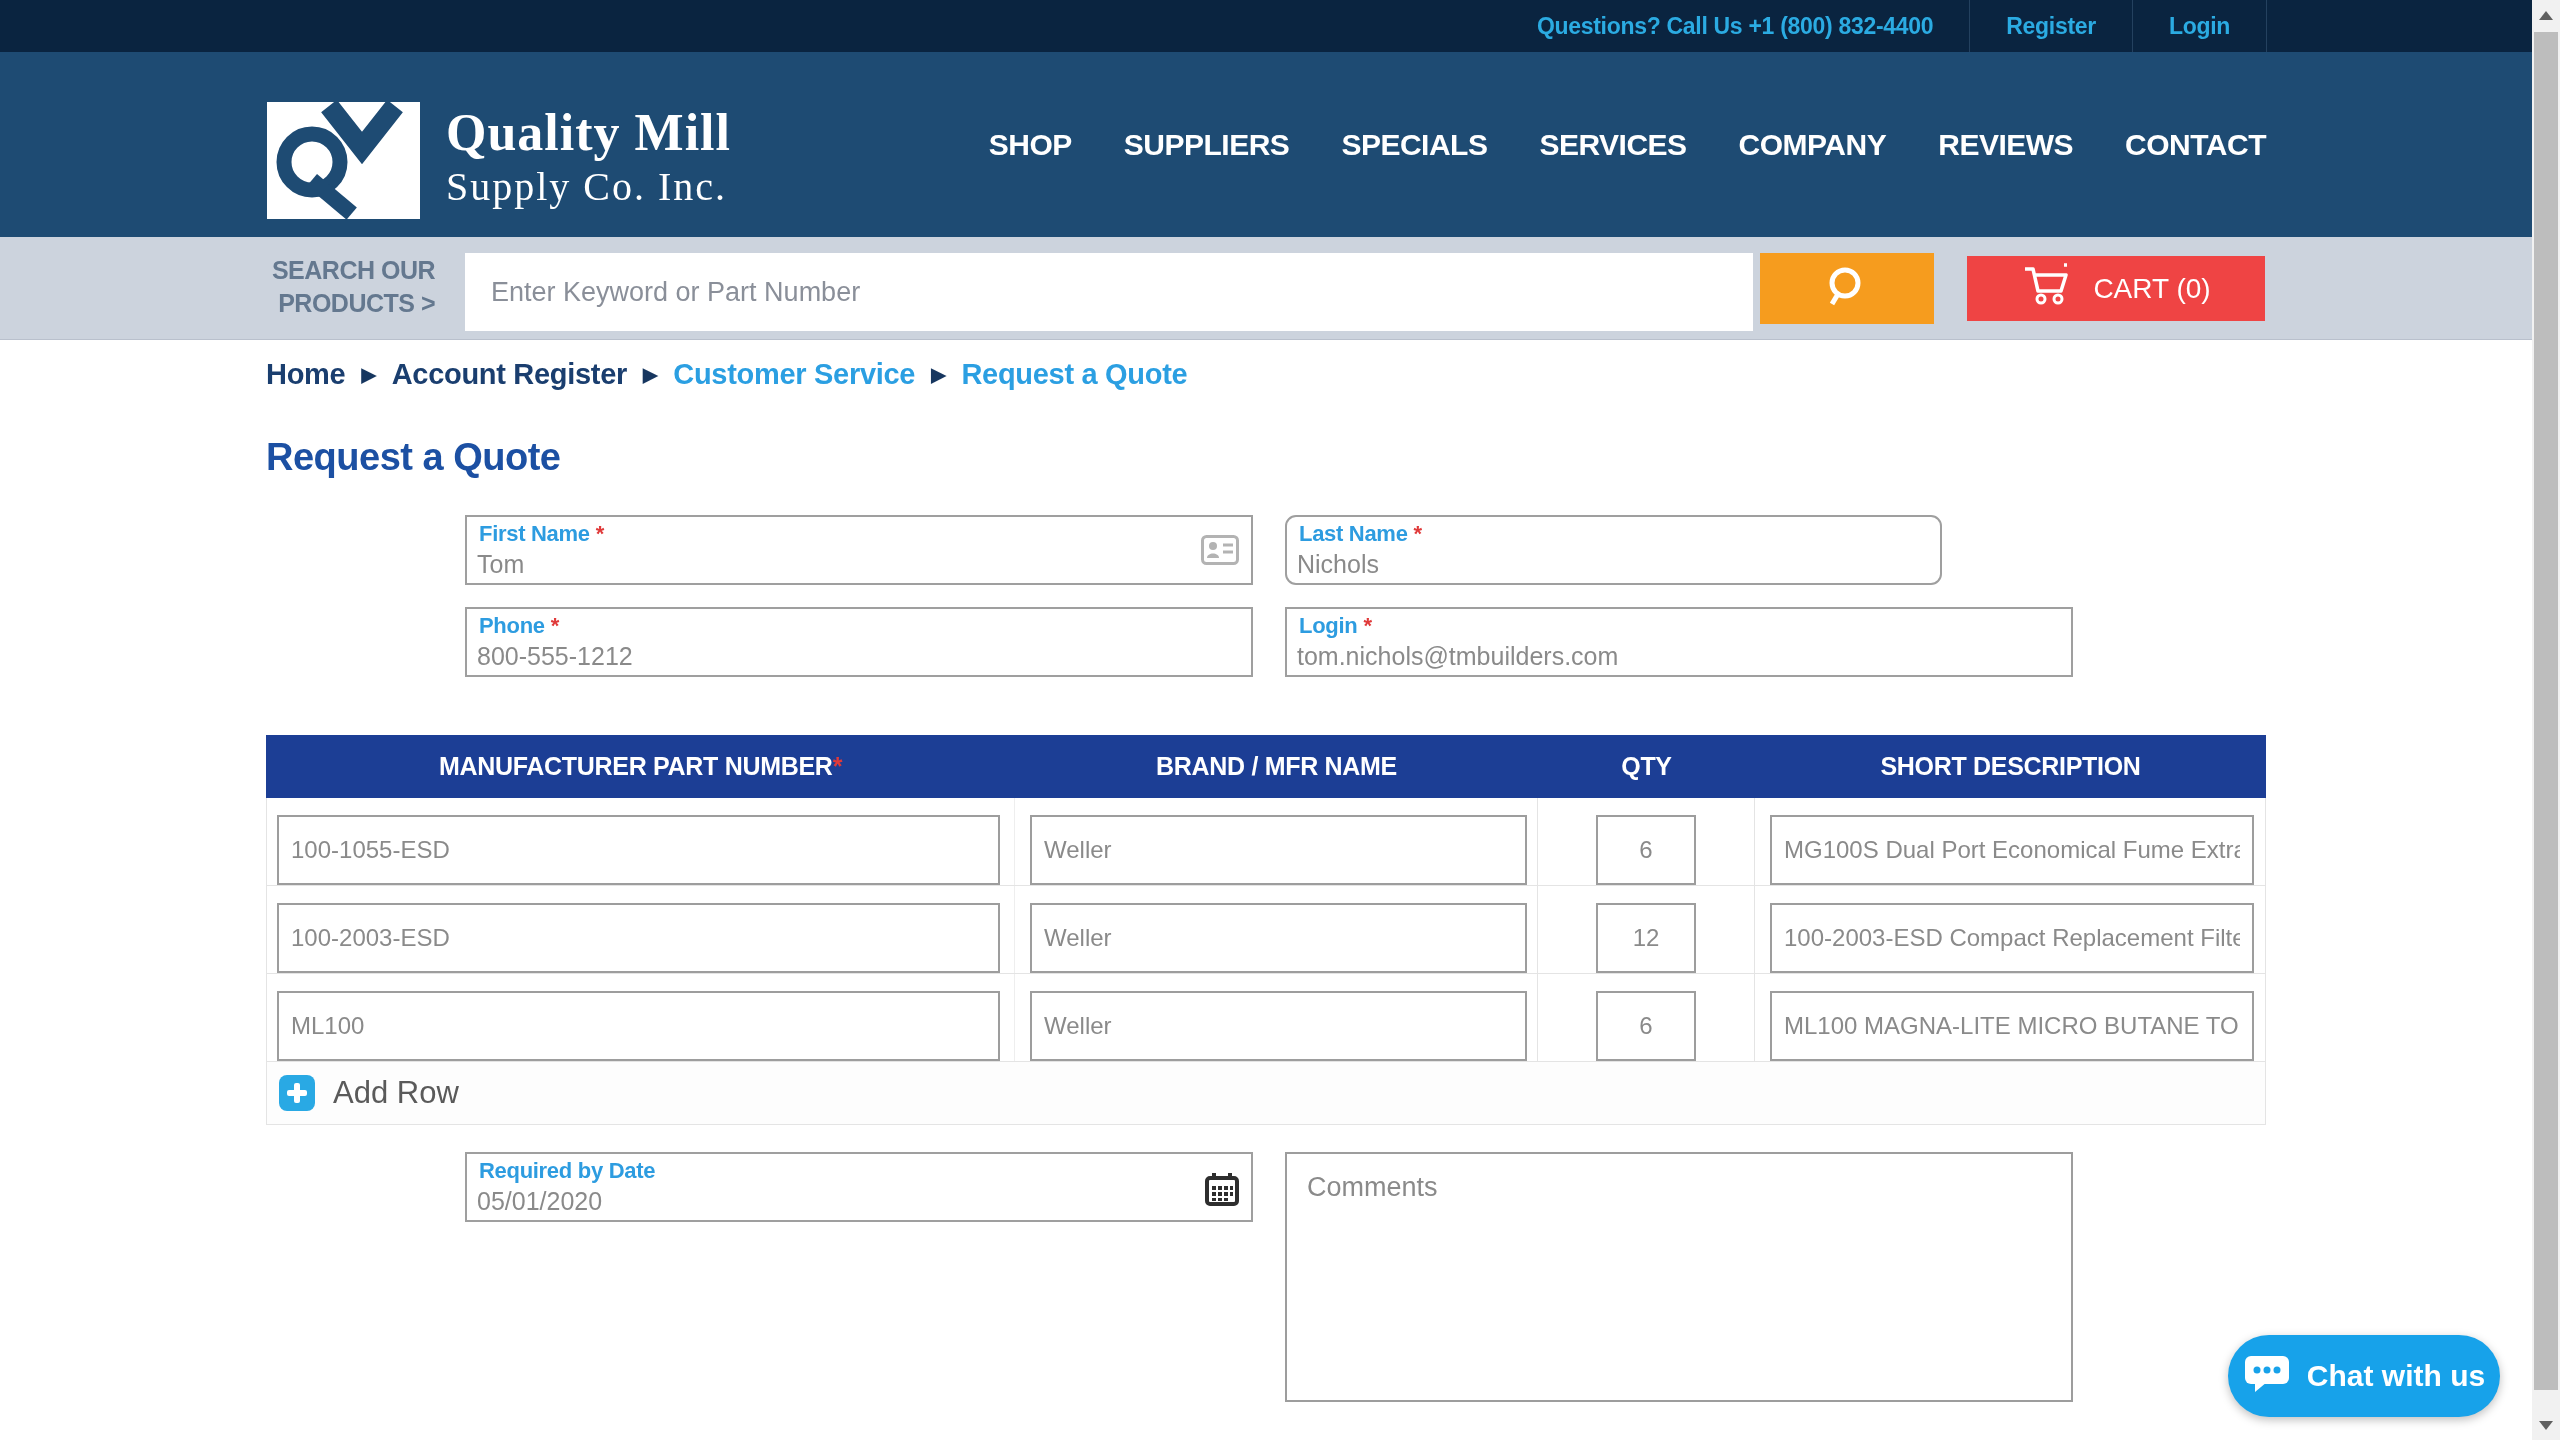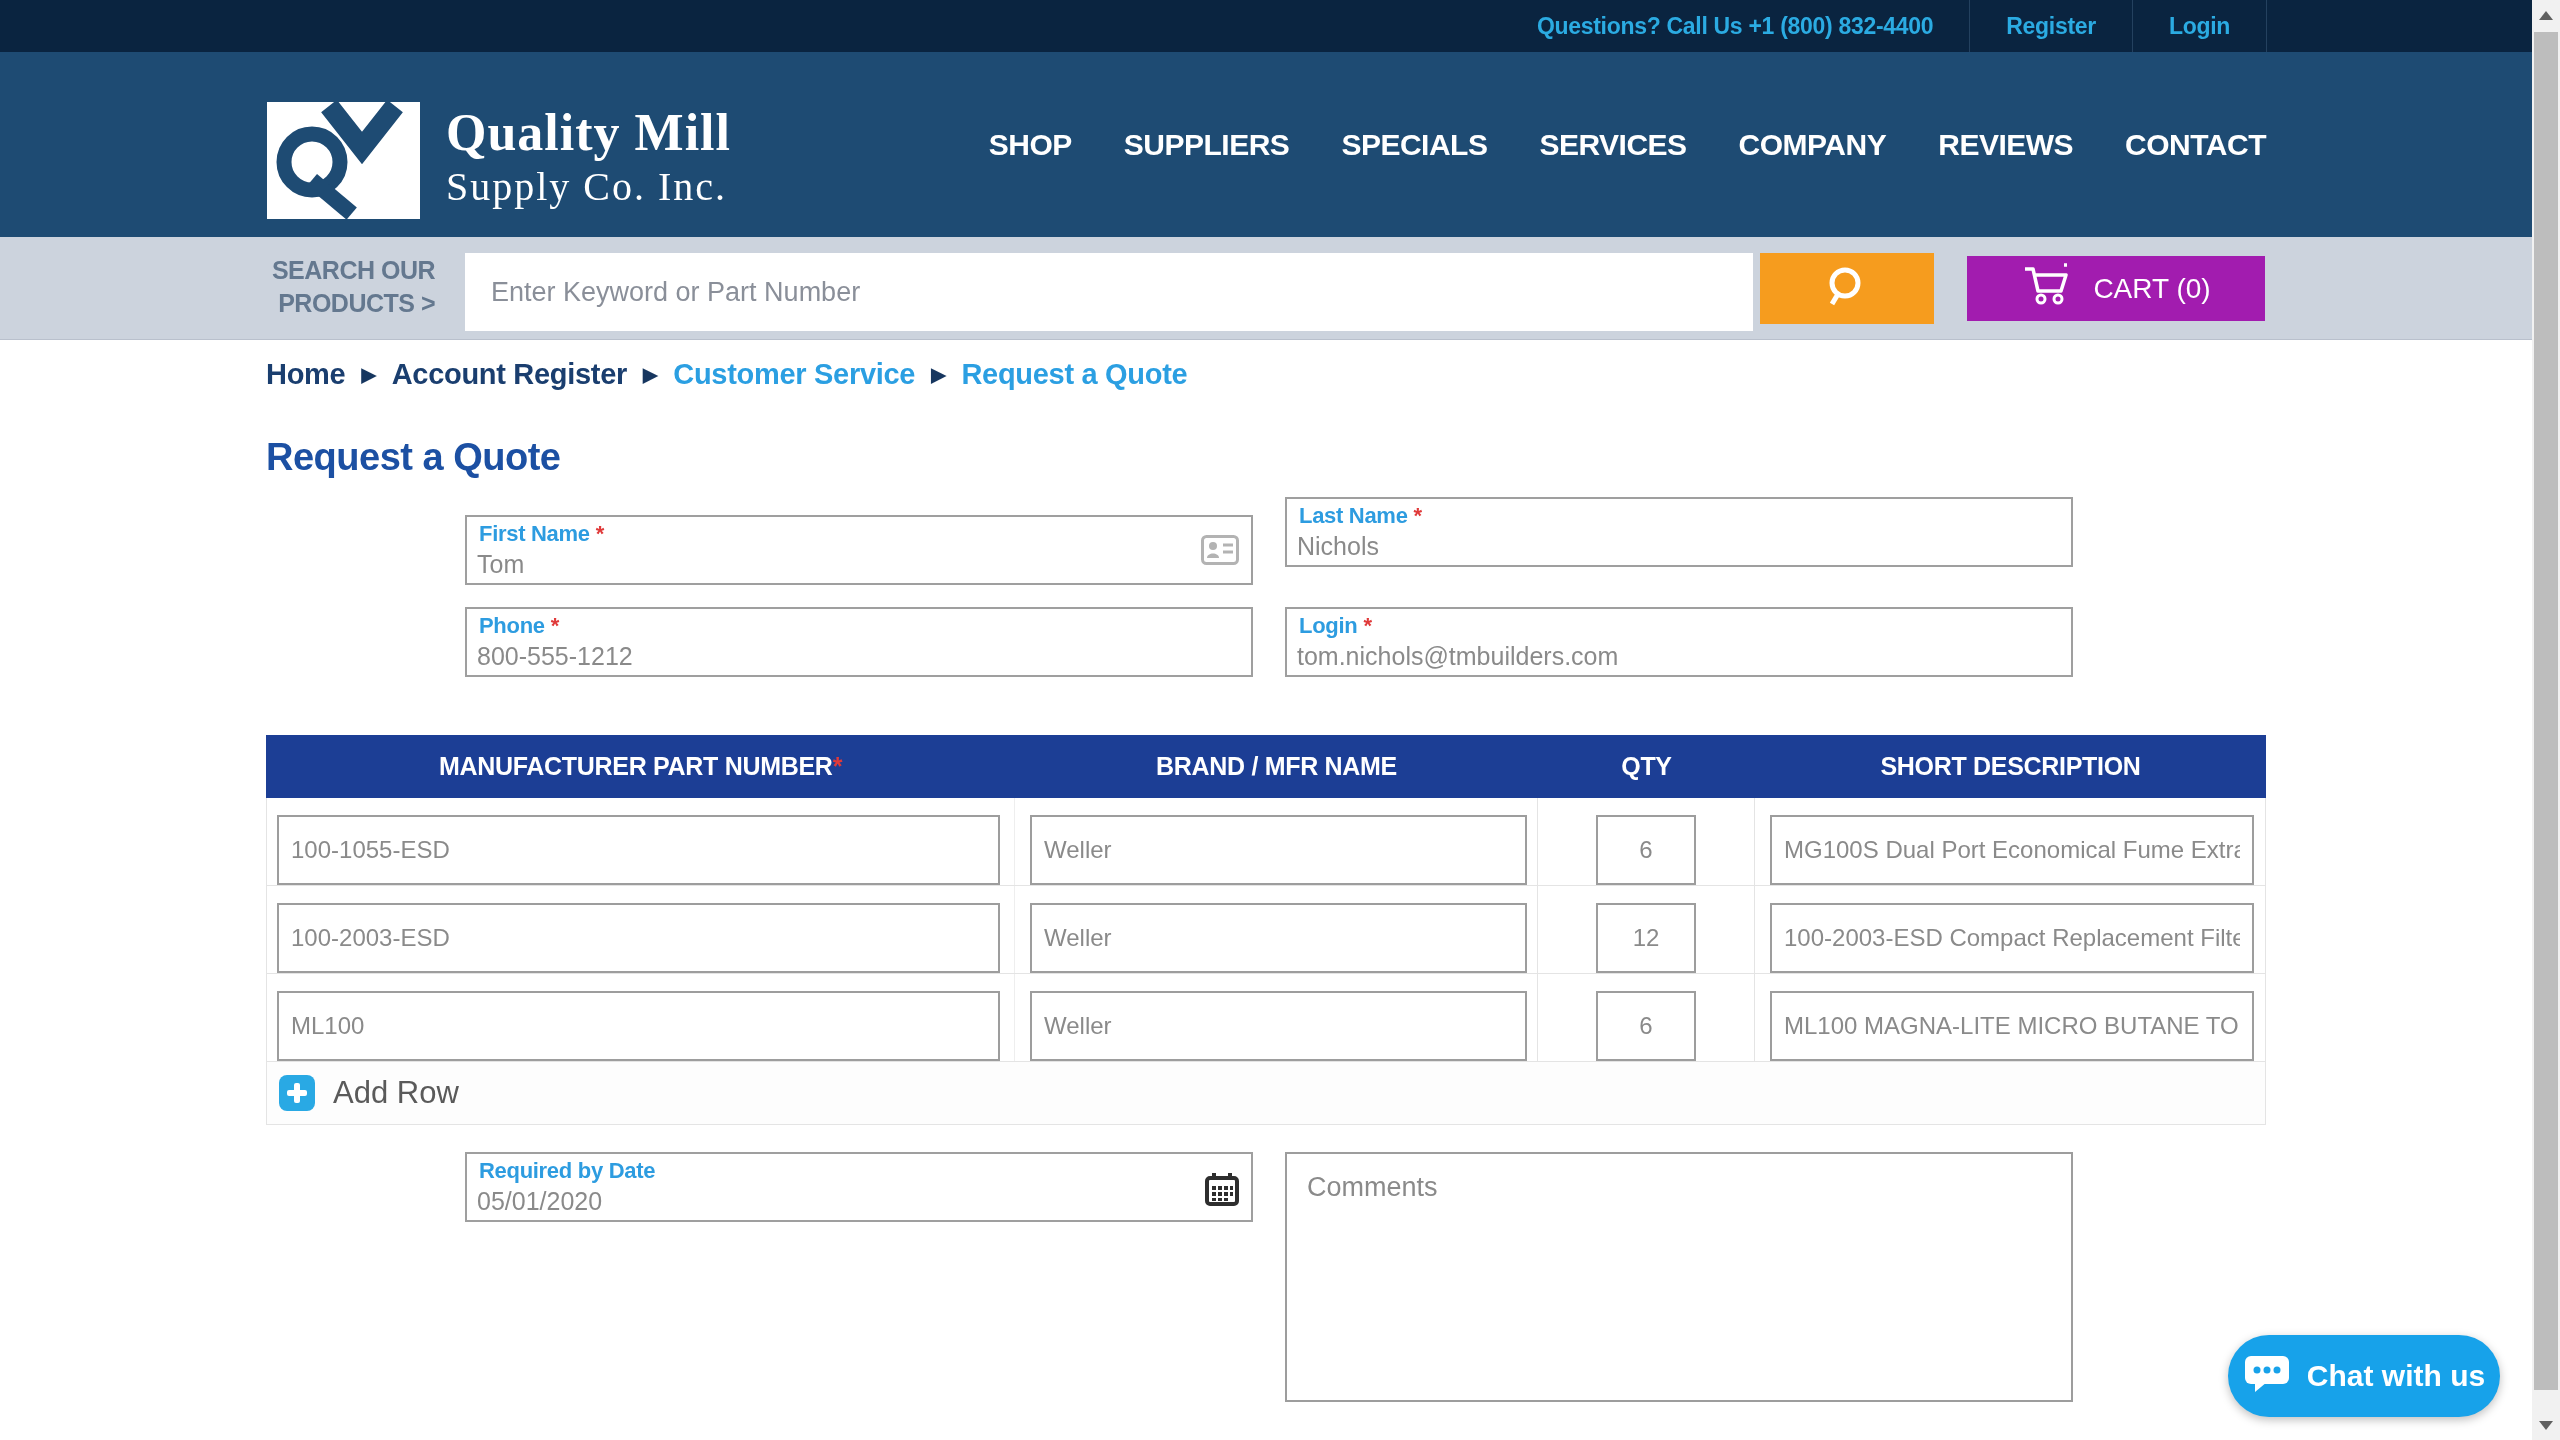--- a/index.html
+++ b/index.html
@@ -23,38 +23,38 @@
   .logo-sub { font-size:40px; font-weight:400; letter-spacing:2px; line-height:46px; }
   .nav { position:absolute; right:266px; top:0; height:185px; display:flex; align-items:center; gap:52px; }
   .nav a { color:#fff; font-size:30px; font-weight:700; letter-spacing:-0.5px; text-decoration:none; }
 
   
   .searchstrip { position:absolute; left:0; top:237px; width:2532px; height:103px; background:#ccd3dd; border-bottom:1px solid #b9c0cc; }
   .search-label { position:absolute; left:255px; top:17px; width:180px; text-align:right; color:#64788f; font-size:25px; font-weight:700; line-height:33px; letter-spacing:-0.5px; }
   .search-input { position:absolute; left:465px; top:16px; width:1288px; height:78px; background:#fff; border:none; outline:none; padding:0 26px; font-size:27px; color:#555; font-family:"Liberation Sans",sans-serif; }
   .search-input::placeholder { color:#8a8f99; opacity:1; }
   .search-btn { position:absolute; left:1760px; top:16px; width:174px; height:71px; background:#f69c1e; border:none; display:flex; align-items:center; justify-content:center; cursor:pointer; }
-  .cart-btn { position:absolute; left:1967px; top:19px; width:298px; height:65px; background:#a21caf; border:none; display:flex; align-items:center; justify-content:center; gap:20px; cursor:pointer; color:#fff; font-size:28px; font-family:"Liberation Sans",sans-serif; }
+  .cart-btn { position:absolute; left:1967px; top:19px; width:298px; height:65px; background:#ef4444; border:none; display:flex; align-items:center; justify-content:center; gap:20px; cursor:pointer; color:#fff; font-size:28px; font-family:"Liberation Sans",sans-serif; }
 
   
   .breadcrumb { position:absolute; left:266px; top:358px; display:flex; align-items:center; gap:14px; font-size:29px; font-weight:700; letter-spacing:-0.3px; }
   .crumb-dark { color:#1a3e6f; text-decoration:none; }
   .crumb-light { color:#2b9fe2; text-decoration:none; }
   .crumb-sep { color:#16365f; font-size:19px; padding:0 2px; }
 
   
   .page-title { position:absolute; left:266px; top:436px; font-size:38px; font-weight:700; color:#1c50a3; letter-spacing:-0.5px; }
 
   
   .fieldbox { position:absolute; border:2px solid #9f9f9f; background:#fff; height:70px; }
   .fieldbox .flabel { position:absolute; left:12px; top:4px; font-size:22px; font-weight:700; color:#2d9ce0; letter-spacing:-0.3px; }
   .fieldbox .req { color:#e03a3a; margin-left:6px; font-size:22px; }
   .fieldbox input { position:absolute; left:0; top:28px; width:100%; height:38px; border:none; outline:none; padding:0 10px; font-size:25px; color:#8a8a8a; background:transparent; font-family:"Liberation Sans",sans-serif; }
   .box-fn { left:465px; top:515px; width:788px; }
-  .box-ln { left:1285px; top:497px; width:788px; }
+  .box-ln { left:1285px; top:515px; width:657px;border-radius:11px; }
   .box-ph { left:465px; top:607px; width:788px; }
   .box-em { left:1285px; top:607px; width:788px; }
   .box-date { left:465px; top:1152px; width:788px; }
   .fb-icon { position:absolute; right:12px; top:18px; }
 
   
   .qtable { position:absolute; left:266px; top:735px; width:2000px; }
   .qhead { display:flex; height:63px; background:#1c3e95; color:#fff; font-size:25px; font-weight:700; letter-spacing:-0.3px; align-items:center; }
   .qhead > div { text-align:center; }
   .qc1 { width:749px; } .qc2 { width:523px; } .qc3 { width:217px; } .qc4 { width:511px; }

